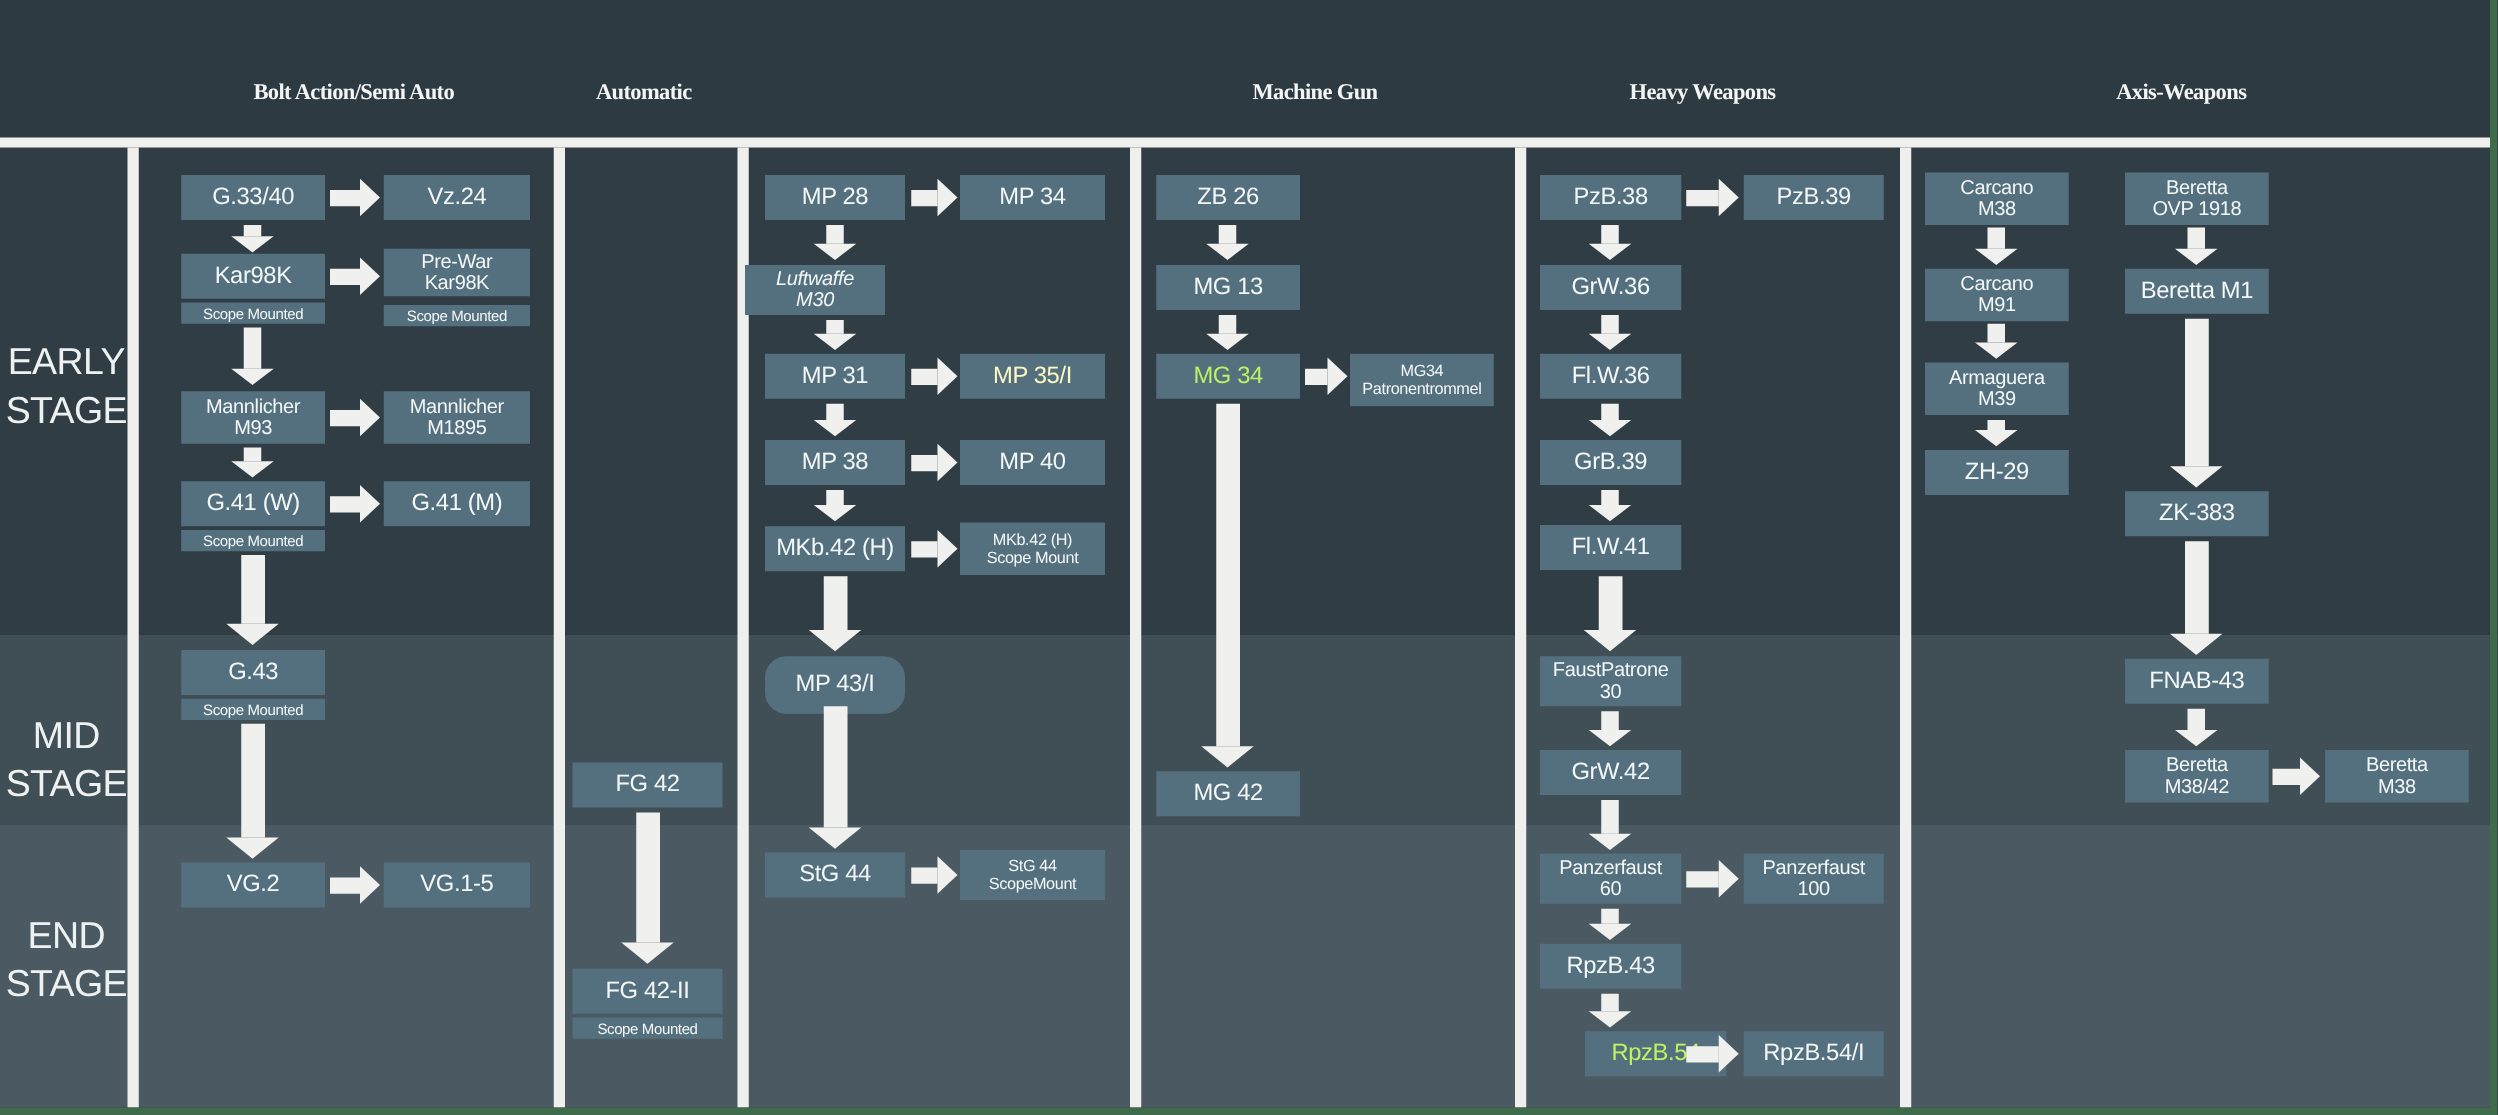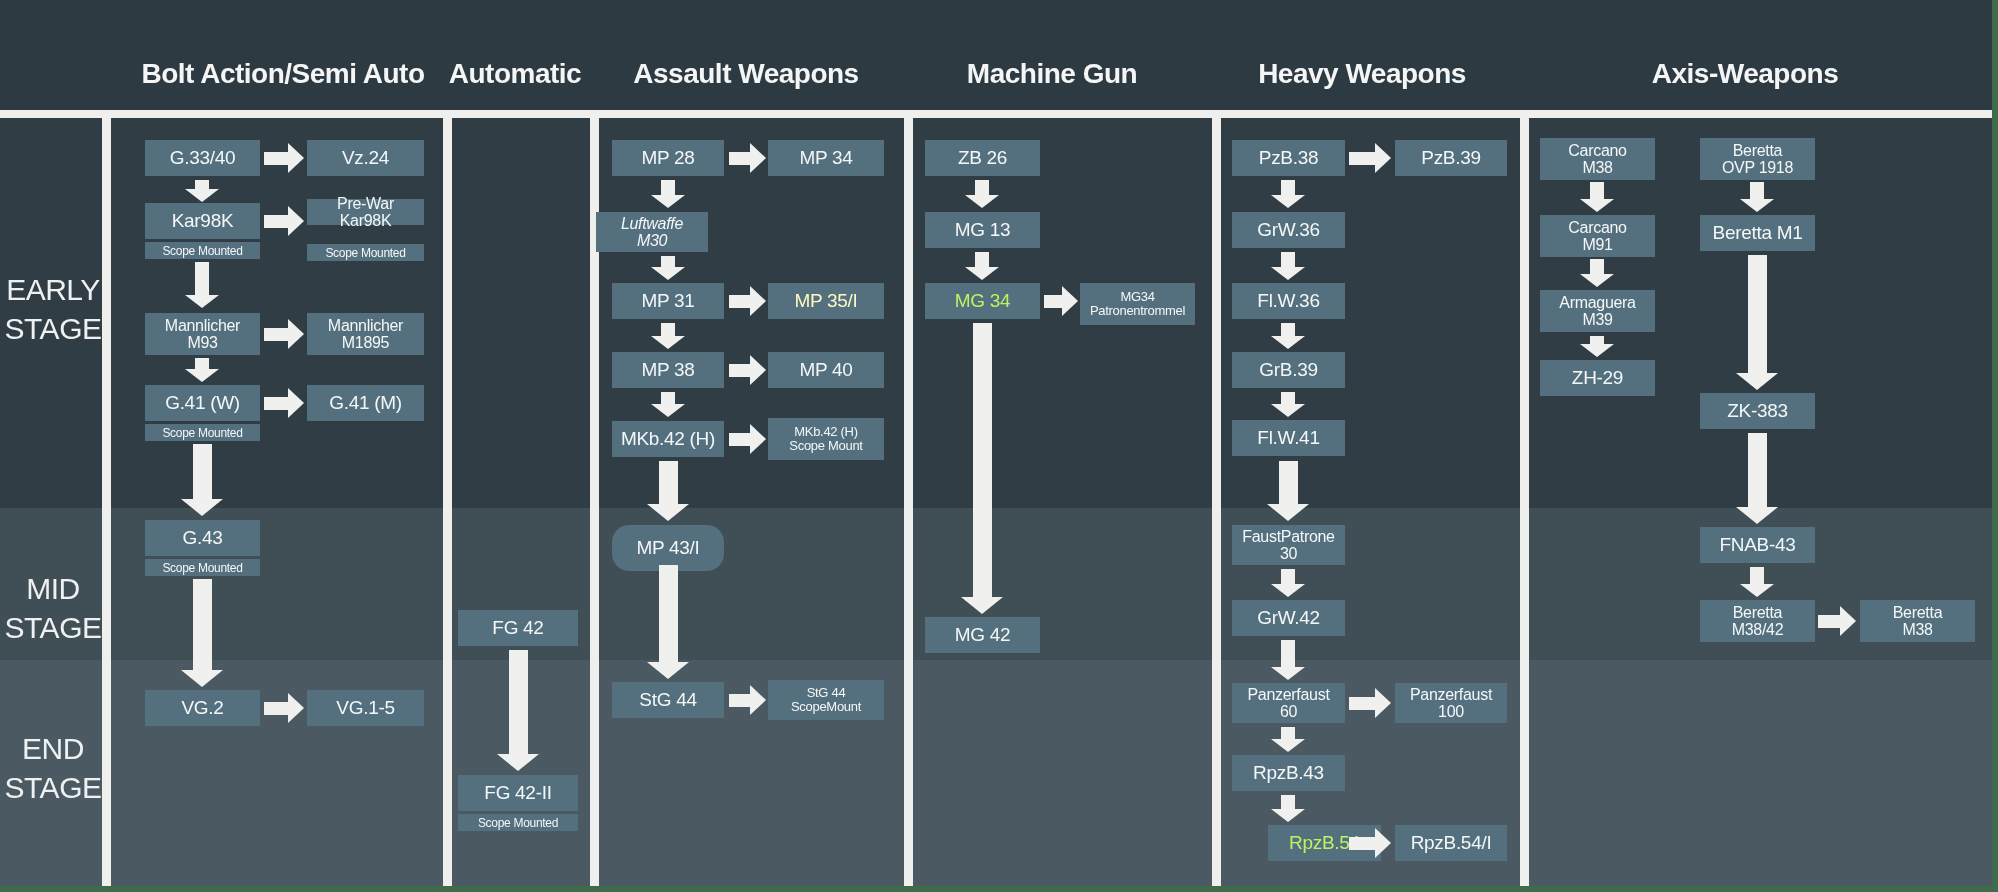--- a/index.html
+++ b/index.html
@@ -3,22 +3,23 @@
 <meta charset="utf-8">
 <style>
   html,body{margin:0;padding:0;background:#2e3a41;}
   #canvas{
     position:relative;width:1998px;height:892px;overflow:hidden;
     font-family:"Liberation Sans", sans-serif;
   }
   .band{position:absolute;}
   .col-header{
     position:absolute;transform:translate(-50%,-50%);
-    font-size:28px;font-weight:bold;color:#f4f6f6;white-space:nowrap;
+    font-size:18px;font-weight:bold;color:#f4f6f6;white-space:nowrap;
     letter-spacing:-0.5px;
+    font-family:Liberation Serif, serif;
   }
   .stage-label{
     position:absolute;transform:translate(-50%,-50%);
     font-size:30px;color:#eef1f1;text-align:center;white-space:pre-line;
     line-height:1.3;letter-spacing:-0.5px;
   }
   .node{
     position:absolute;display:flex;align-items:center;justify-content:center;
     text-align:center;white-space:pre-line;line-height:1.08;letter-spacing:-0.3px;
   }
@@ -44,35 +45,34 @@
     <div class="band" style="left: 102px; top: 118px; width: 9px; height: 768px; background: rgb(239, 240, 238);"></div>
     <div class="band" style="left: 443px; top: 118px; width: 9px; height: 768px; background: rgb(239, 240, 238);"></div>
     <div class="band" style="left: 590px; top: 118px; width: 9px; height: 768px; background: rgb(239, 240, 238);"></div>
     <div class="band" style="left: 904px; top: 118px; width: 9px; height: 768px; background: rgb(239, 240, 238);"></div>
     <div class="band" style="left: 1212px; top: 118px; width: 9px; height: 768px; background: rgb(239, 240, 238);"></div>
     <div class="band" style="left: 1520px; top: 118px; width: 9px; height: 768px; background: rgb(239, 240, 238);"></div>
     <div class="band" style="left: 0px; top: 886px; width: 1998px; height: 6px; background: rgb(62, 107, 74);"></div>
     <div class="band" style="left: 1992px; top: 0px; width: 6px; height: 892px; background: rgb(62, 107, 74);"></div>
     <div class="col-header" style="left: 283px; top: 74px;">Bolt Action/Semi Auto</div>
     <div class="col-header" style="left: 515px; top: 74px;">Automatic</div>
-    <div class="col-header" style="left: 746px; top: 74px;">Assault Weapons</div>
     <div class="col-header" style="left: 1052px; top: 74px;">Machine Gun</div>
     <div class="col-header" style="left: 1362px; top: 74px;">Heavy Weapons</div>
     <div class="col-header" style="left: 1745px; top: 74px;">Axis-Weapons</div>
     <div class="stage-label" style="left: 53px; top: 309px;">EARLY
 STAGE</div>
     <div class="stage-label" style="left: 53px; top: 592px; margin-top: 16px;">MID
 STAGE</div>
     <div class="stage-label" style="left: 53px; top: 768px;">END
 STAGE</div>
     <div class="node lg" style="left: 145px; top: 140px; width: 115px; height: 36px; background: rgb(84, 112, 126); color: rgb(244, 247, 247);">G.33/40</div>
     <div class="node lg" style="left: 307px; top: 140px; width: 117px; height: 36px; background: rgb(84, 112, 126); color: rgb(244, 247, 247);">Vz.24</div>
     <div class="node lg" style="left: 145px; top: 203px; width: 115px; height: 36px; background: rgb(84, 112, 126); color: rgb(244, 247, 247);">Kar98K</div>
     <div class="subnode" style="left: 145px; top: 242px; width: 115px; height: 17px; background: rgb(84, 112, 126); color: rgb(244, 247, 247);">Scope Mounted</div>
-    <div class="node md" style="left: 307px; top: 199px; width: 117px; height: 26px; background: rgb(84, 112, 126); color: rgb(244, 247, 247);">Pre-War
+    <div class="node md" style="left: 307px; top: 199px; width: 117px; height: 38px; background: rgb(84, 112, 126); color: rgb(244, 247, 247);">Pre-War
 Kar98K</div>
     <div class="subnode" style="left: 307px; top: 244px; width: 117px; height: 17px; background: rgb(84, 112, 126); color: rgb(244, 247, 247);">Scope Mounted</div>
     <div class="node md" style="left: 145px; top: 313px; width: 115px; height: 42px; background: rgb(84, 112, 126); color: rgb(244, 247, 247);">Mannlicher
 M93</div>
     <div class="node md" style="left: 307px; top: 313px; width: 117px; height: 42px; background: rgb(84, 112, 126); color: rgb(244, 247, 247);">Mannlicher
 M1895</div>
     <div class="node lg" style="left: 145px; top: 385px; width: 115px; height: 36px; background: rgb(84, 112, 126); color: rgb(244, 247, 247);">G.41 (W)</div>
     <div class="subnode" style="left: 145px; top: 424px; width: 115px; height: 17px; background: rgb(84, 112, 126); color: rgb(244, 247, 247);">Scope Mounted</div>
     <div class="node lg" style="left: 307px; top: 385px; width: 117px; height: 36px; background: rgb(84, 112, 126); color: rgb(244, 247, 247);">G.41 (M)</div>
     <div class="node lg" style="left: 145px; top: 520px; width: 115px; height: 36px; background: rgb(84, 112, 126); color: rgb(244, 247, 247);">G.43</div>

